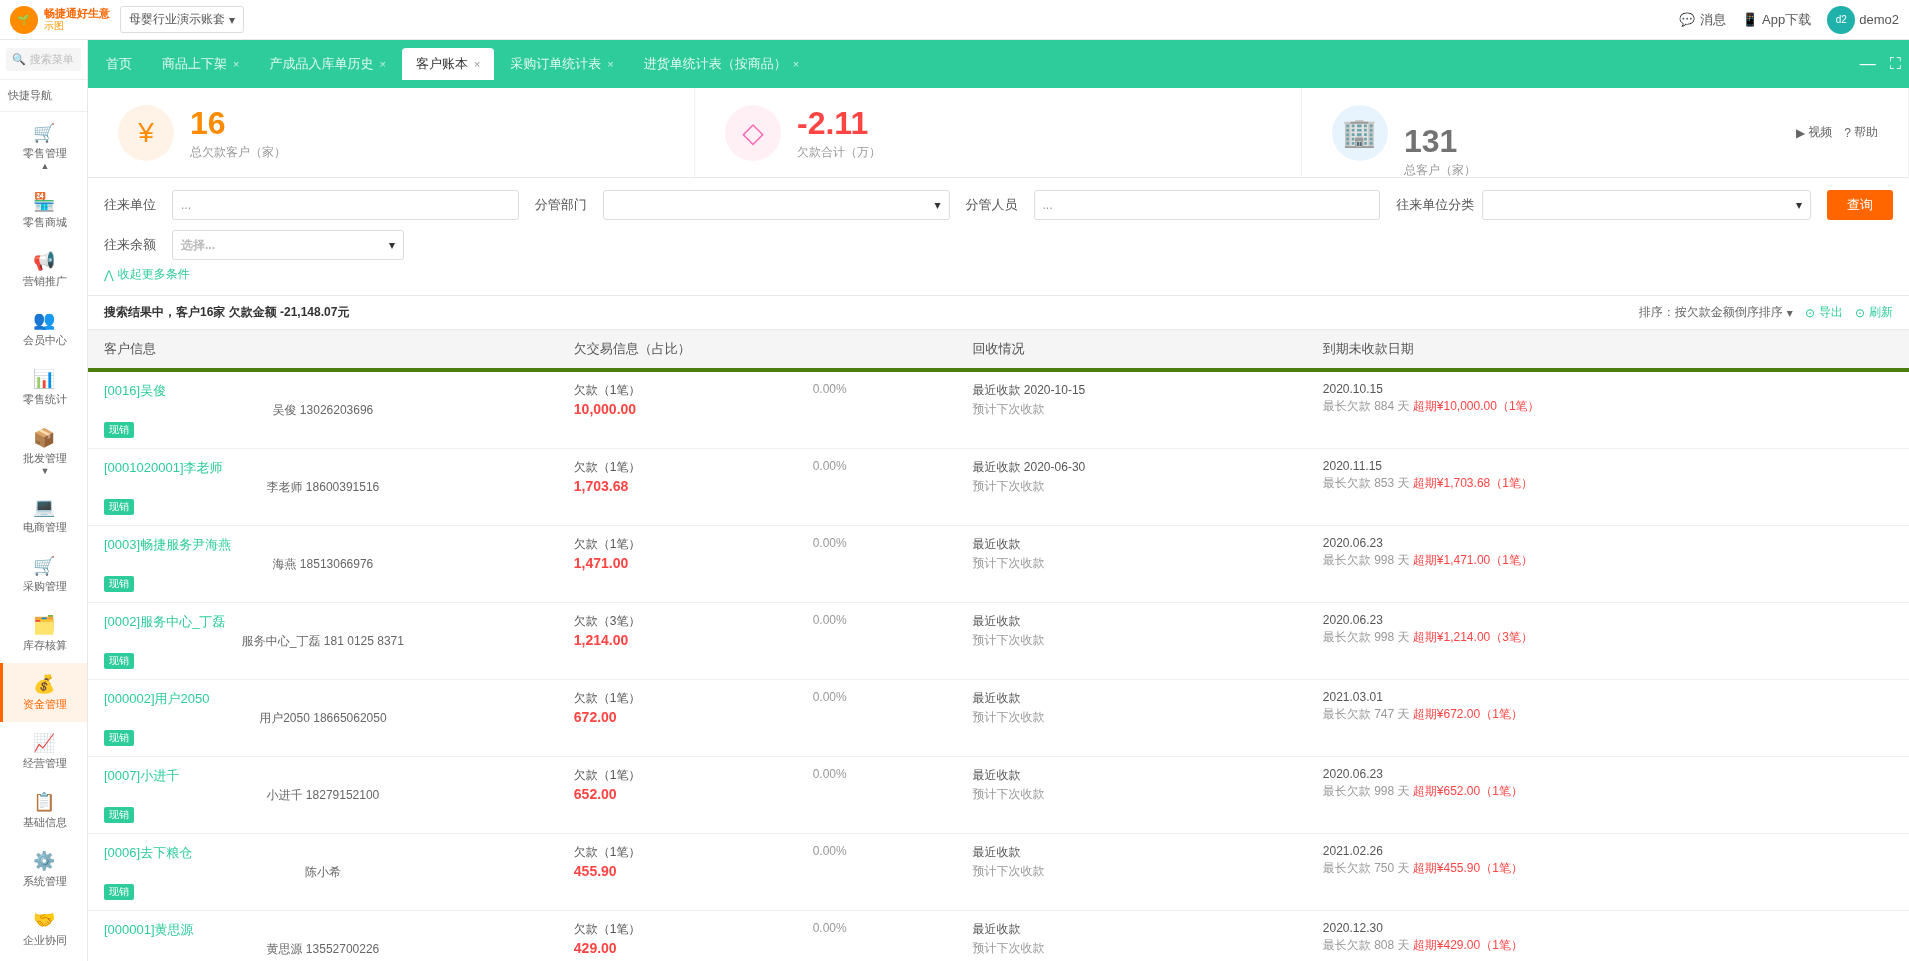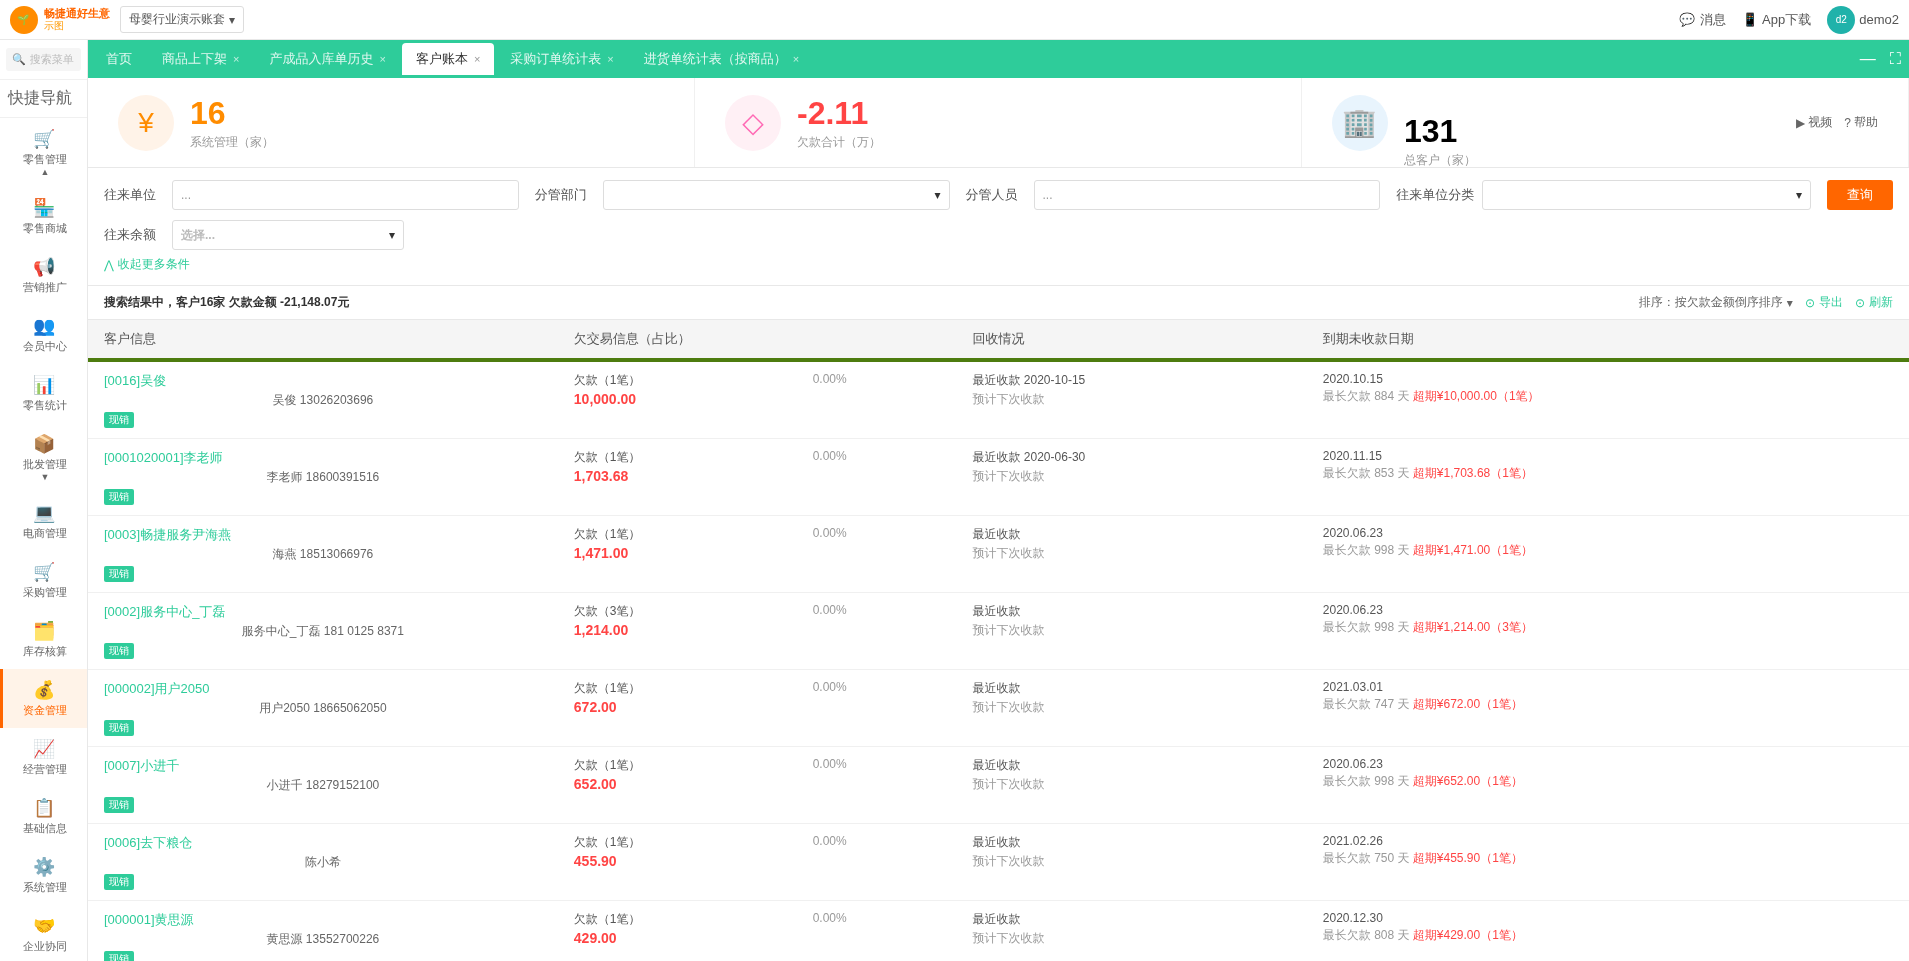--- a/index.html
+++ b/index.html
@@ -14,50 +14,50 @@
 
     
     .logo-area { display: flex; align-items: center; gap: 6px; margin-right: 10px; }
     .logo-icon { width: 28px; height: 28px; background: #ff8c00; border-radius: 50%; display: flex; align-items: center; justify-content: center; color: white; font-size: 10px; }
     .store-selector { display: flex; align-items: center; gap: 4px; font-size: 12px; color: #555; padding: 4px 8px; border: 1px solid #ddd; border-radius: 3px; cursor: pointer; margin-right: auto; }
     .top-actions { display: flex; align-items: center; gap: 16px; margin-left: auto; }
     .top-action-item { display: flex; align-items: center; gap: 4px; font-size: 13px; color: #555; cursor: pointer; }
     .avatar { width: 28px; height: 28px; background: #ccc; border-radius: 50%; display: flex; align-items: center; justify-content: center; font-size: 10px; color: white; background: #20b2aa; }
 
     
-    .tabs-bar { display: flex; align-items: center; background: #2ecc9a; height: 38px; padding: 0 4px; }
+    .tabs-bar { display: flex; align-items: center; background: #2ecc9a; height: 48px; padding: 0 4px; }
     .tab { display: flex; align-items: center; gap: 4px; padding: 0 14px; height: 32px; font-size: 13px; color: rgba(255,255,255,0.85); cursor: pointer; border-radius: 4px 4px 0 0; margin-right: 2px; white-space: nowrap; }
     .tab.active { background: #fff; color: #333; }
     .tab-close { font-size: 11px; color: rgba(255,255,255,0.7); margin-left: 2px; }
     .tab.active .tab-close { color: #999; }
     .tab-home { background: transparent; }
     .tabs-right { margin-left: auto; display: flex; gap: 6px; }
     .tabs-right-btn { color: white; font-size: 16px; cursor: pointer; padding: 0 4px; }
 
     
     .sidebar-search { padding: 8px 6px; border-bottom: 1px solid #f0f0f0; }
     .sidebar-search-box { width: 100%; background: #f5f5f5; border: none; border-radius: 3px; padding: 4px 6px; font-size: 11px; color: #999; display: flex; align-items: center; gap: 4px; }
     .sidebar-nav { flex: 1; overflow-y: auto; }
     .nav-item { display: flex; flex-direction: column; align-items: center; padding: 10px 4px; cursor: pointer; font-size: 11px; color: #666; border-left: 3px solid transparent; }
     .nav-item.active { background: #fff3e8; color: #ff6600; border-left-color: #ff6600; }
     .nav-item .nav-icon { font-size: 18px; margin-bottom: 2px; }
-    .quick-nav { padding: 8px; font-size: 16px; color: #666; border-bottom: 1px solid #f0f0f0; cursor: pointer; }
+    .quick-nav { padding: 8px; font-size: 11px; color: #666; border-bottom: 1px solid #f0f0f0; cursor: pointer; }
 
     
     .stats-row { display: flex; background: #fff; border-bottom: 1px solid #e8e8e8; height: 90px; }
     .stat-card { flex: 1; display: flex; align-items: center; padding: 0 30px; border-right: 1px solid #f0f0f0; gap: 16px; }
     .stat-icon { width: 56px; height: 56px; border-radius: 50%; display: flex; align-items: center; justify-content: center; font-size: 28px; }
     .stat-icon.orange { background: #fff3e8; color: #ff8c00; }
     .stat-icon.pink { background: #fff0f5; color: #ff69b4; }
     .stat-icon.blue { background: #e8f4fd; color: #5b9bd5; }
     .stat-info { display: flex; flex-direction: column; }
     .stat-value { font-size: 32px; font-weight: bold; }
     .stat-value.red { color: #ff4444; }
     .stat-value.orange { color: #ff8c00; }
-    .stat-value.black { color: #000000; font-weight: 700; margin-top: 36px; }
+    .stat-value.black { color: #737373; font-weight: 700; margin-top: 36px; }
     .stat-label { font-size: 12px; color: #999; margin-top: 2px; }
     .stat-card-actions { margin-left: auto; display: flex; gap: 12px; font-size: 12px; color: #666; }
     .stat-card-action { display: flex; align-items: center; gap: 3px; cursor: pointer; }
 
     
     .filter-area { background: #fff; padding: 12px 16px; border-bottom: 1px solid #e8e8e8; }
     .filter-row { display: flex; align-items: center; gap: 16px; margin-bottom: 10px; }
     .filter-item { display: flex; align-items: center; gap: 8px; flex: 1; }
     .filter-label { font-size: 13px; color: #555; white-space: nowrap; min-width: 60px; }
     .filter-input { flex: 1; height: 30px; border: 1px solid #ddd; border-radius: 3px; padding: 0 8px; font-size: 12px; display: flex; align-items: center; justify-content: space-between; cursor: pointer; }
@@ -243,21 +243,21 @@
           <span class="tabs-right-btn">—</span>
           <span class="tabs-right-btn">⛶</span>
         </div>
       </div>
 
       <div class="stats-row">
         <div class="stat-card">
           <div class="stat-icon orange">¥</div>
           <div class="stat-info">
             <span class="stat-value orange">16</span>
-            <span class="stat-label">系统管理（家）</span>
+            <span class="stat-label">总欠款客户（家）</span>
           </div>
         </div>
         <div class="stat-card">
           <div class="stat-icon pink">◇</div>
           <div class="stat-info">
             <span class="stat-value red">-2.11</span>
             <span class="stat-label">欠款合计（万）</span>
           </div>
         </div>
         <div class="stat-card">

